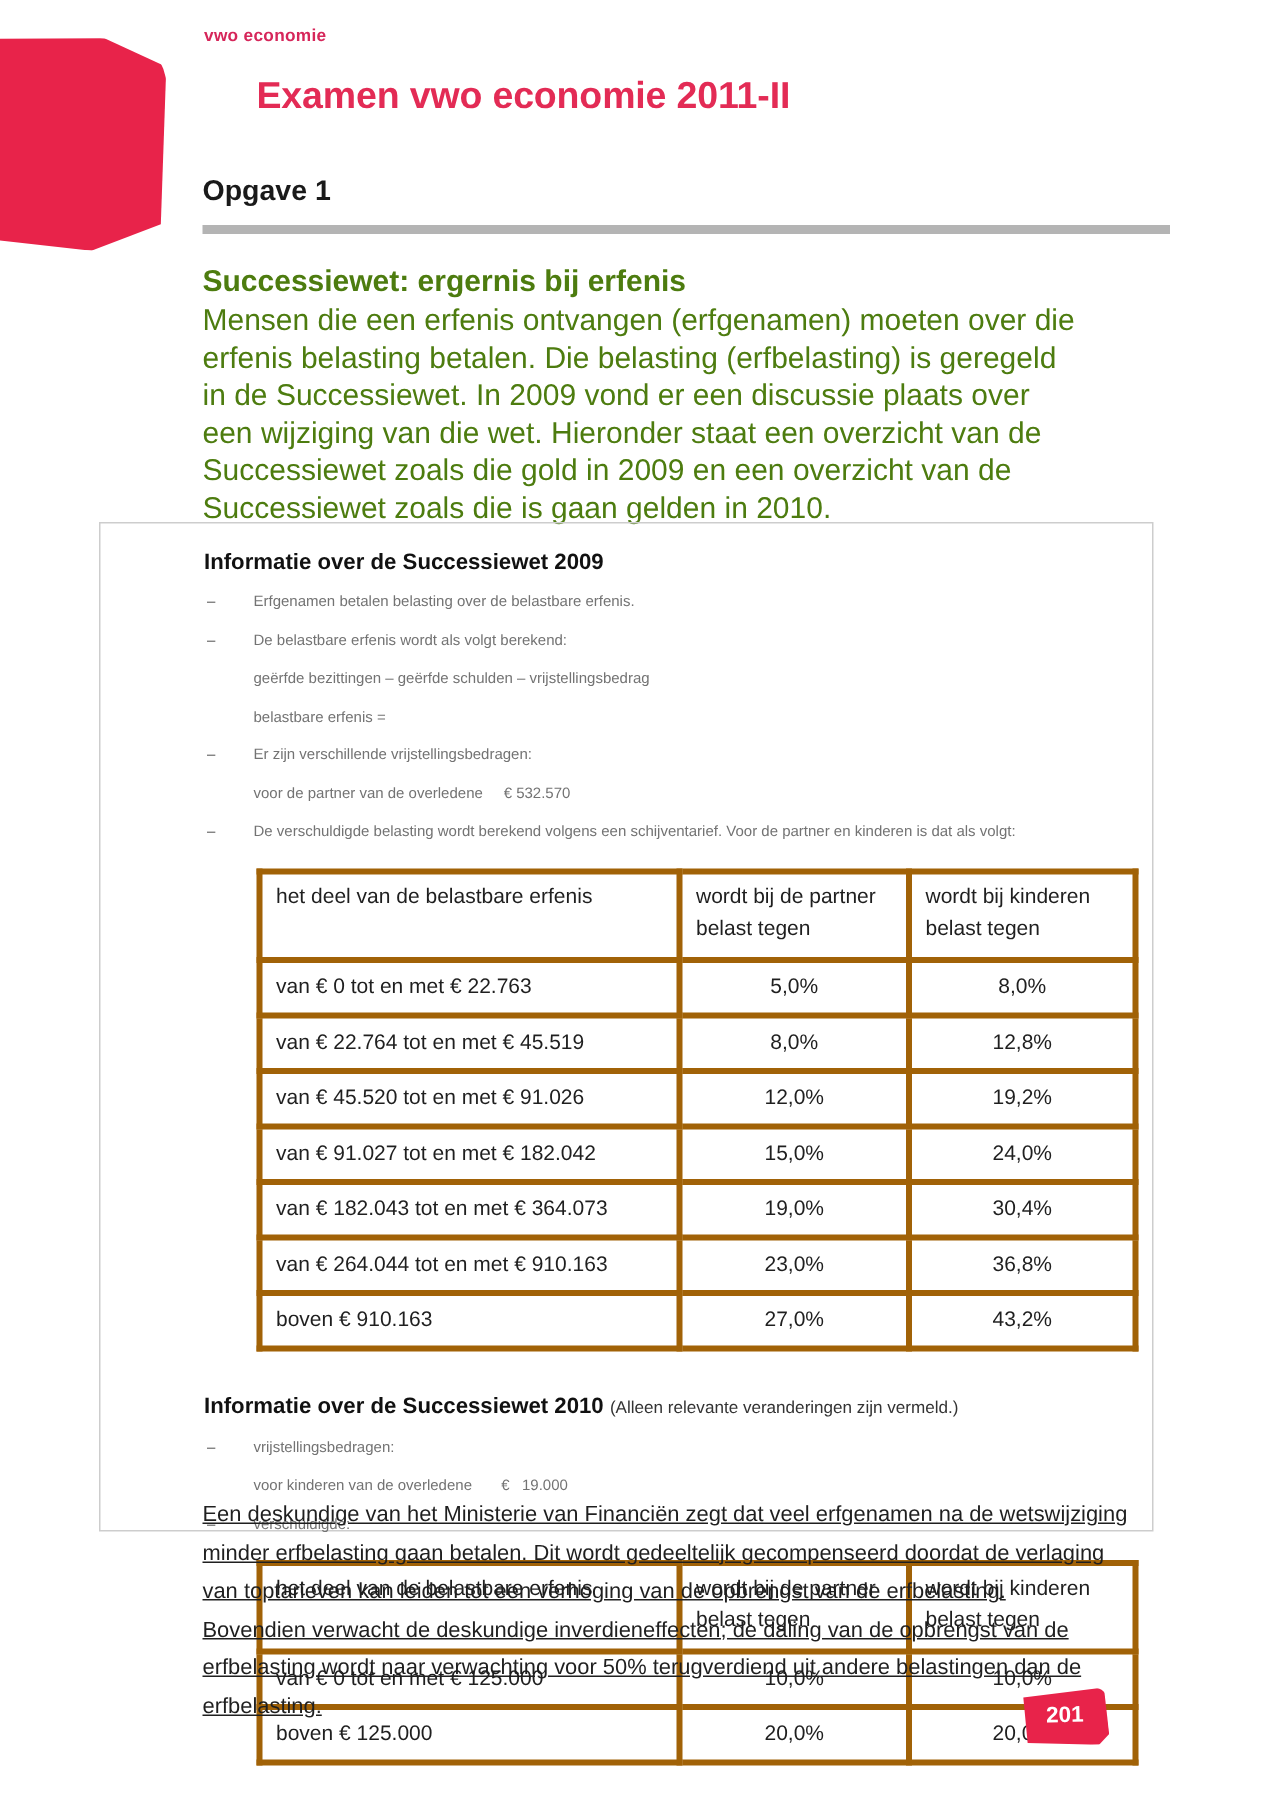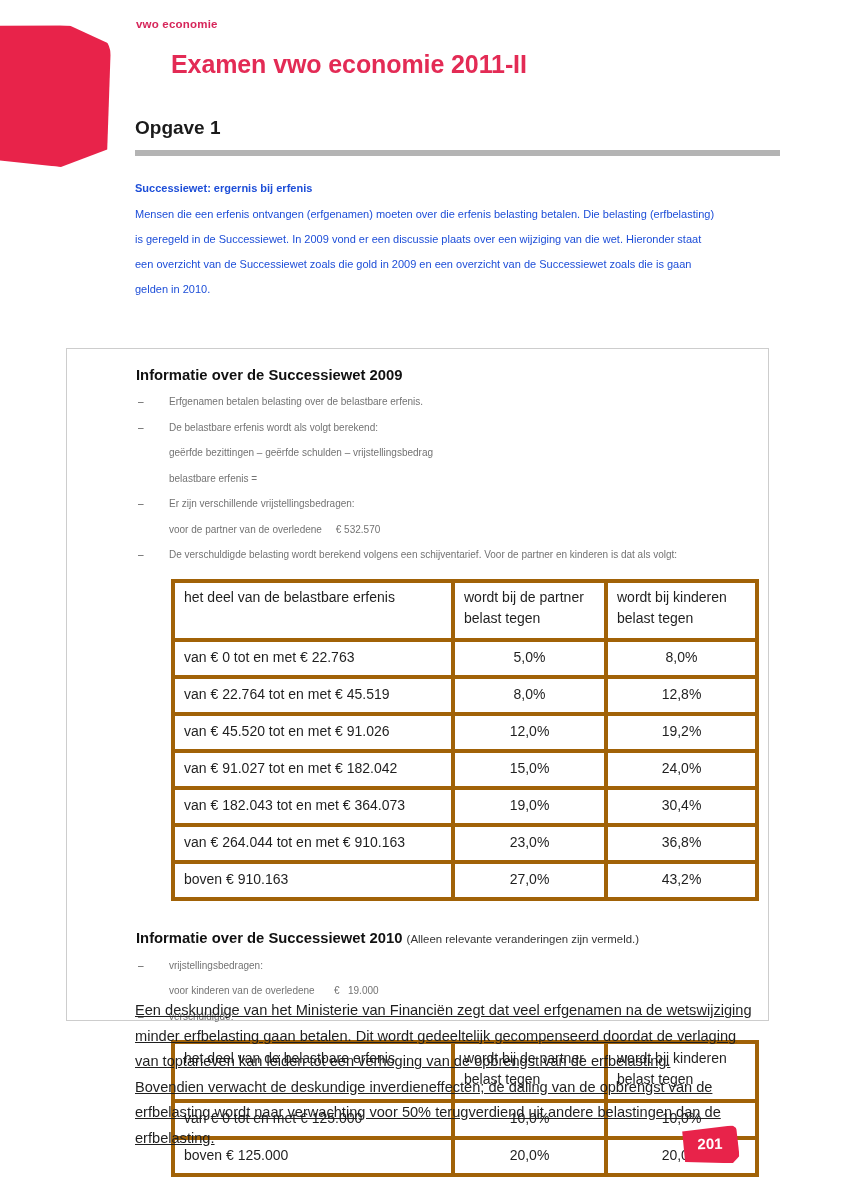--- a/index.html
+++ b/index.html
@@ -66,23 +66,23 @@
     height: 6px;
     background: #b4b4b4;
   }
 
   
   .intro {
     position: absolute;
     left: 135px;
     top: 176px;
     width: 586px;
-    font-size: 11px;
+    font-size: 20px;
     line-height: 25px;
-    color: #1d4ed8;
+    color: #4d7c0f;
   }
   .intro .lead {
     font-weight: bold;
     display: block;
     margin-bottom: 1px;
   }
 
   
   .info-box {
     position: absolute;

